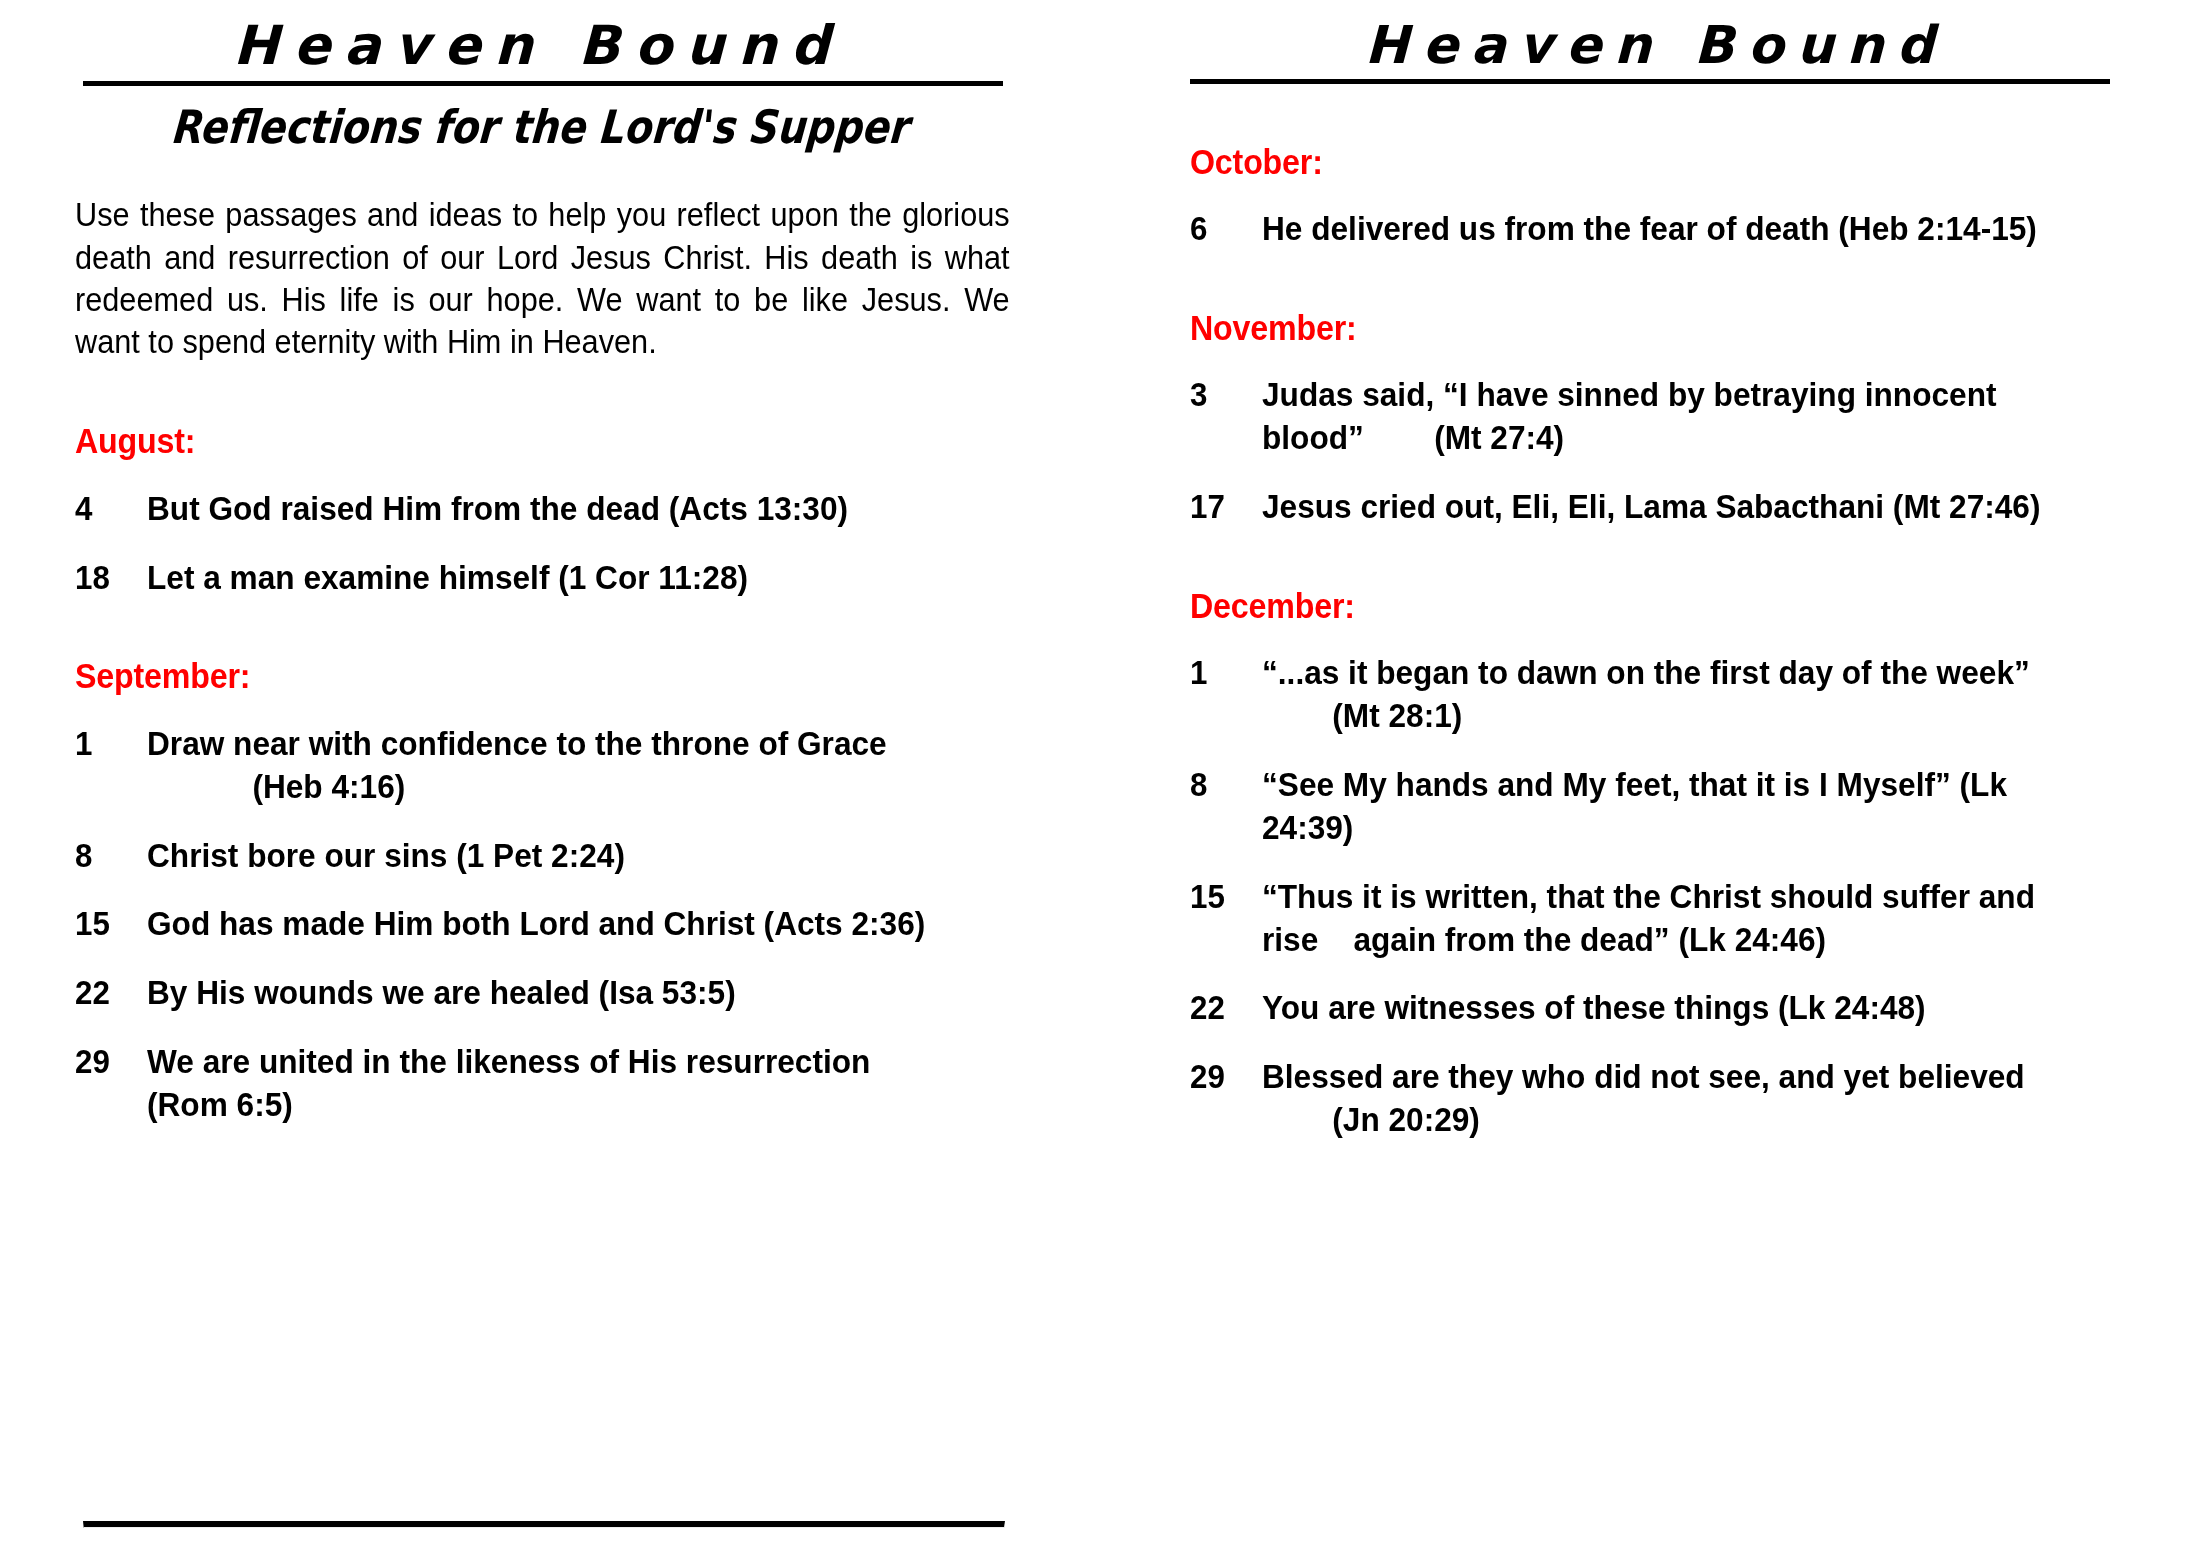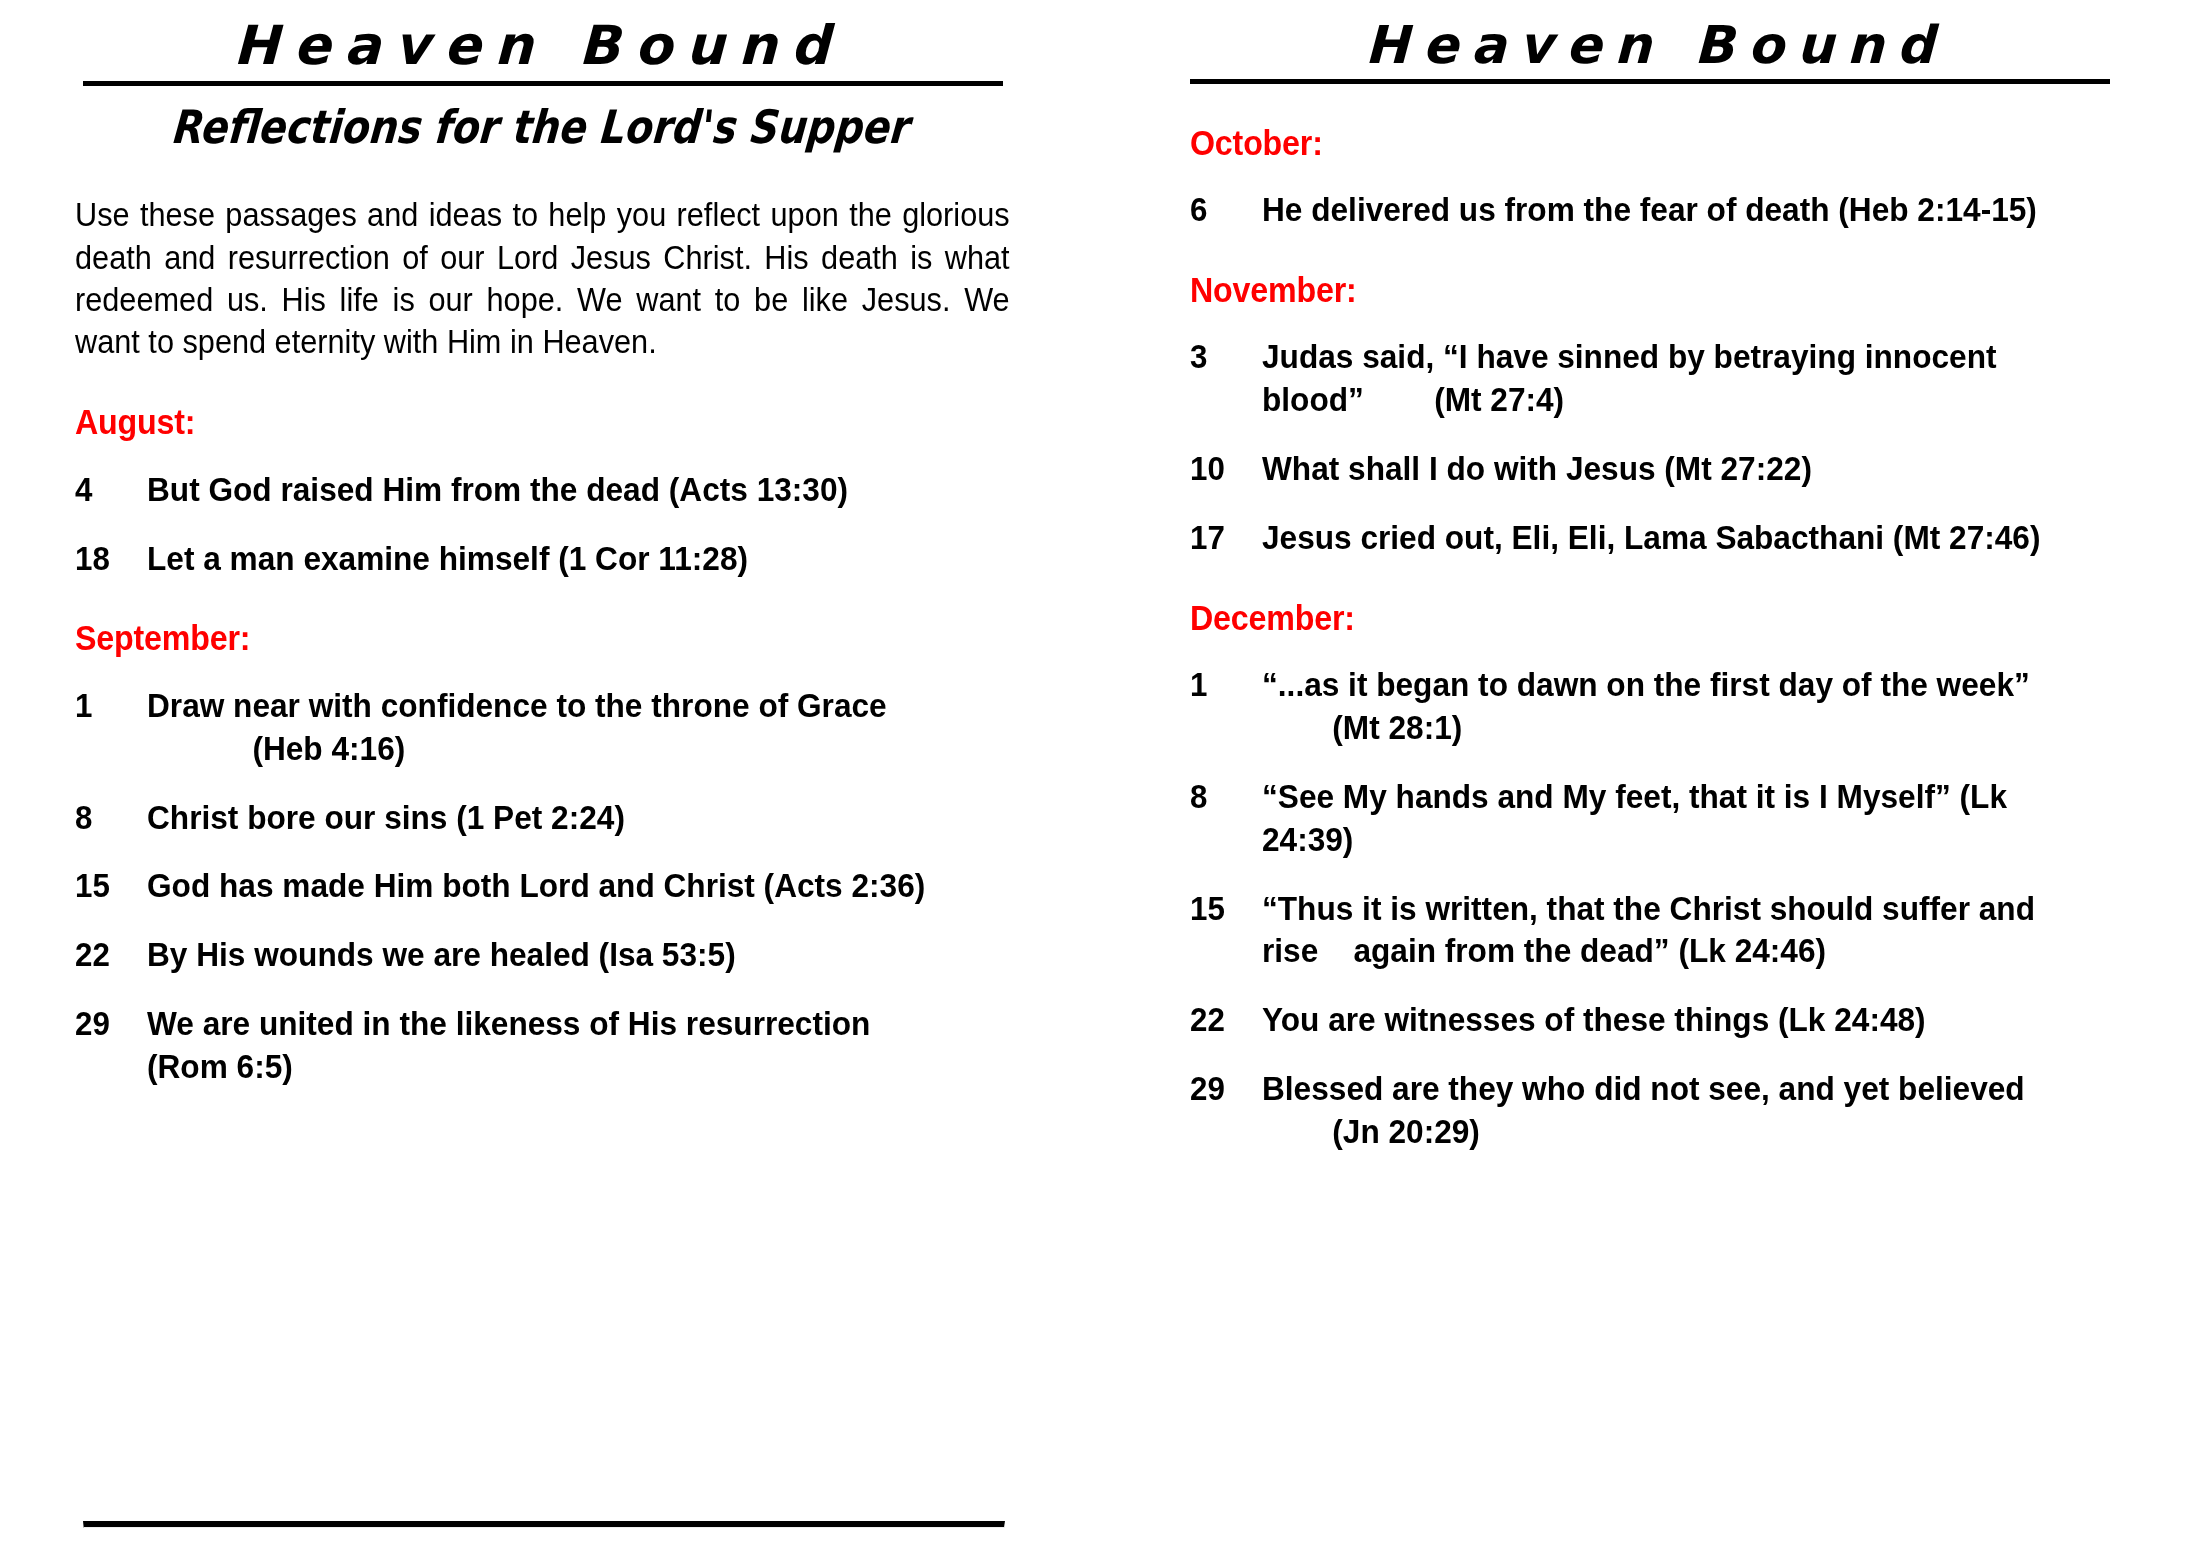--- a/index.html
+++ b/index.html
@@ -85,21 +85,21 @@
     text-align: justify;
     text-justify: inter-word;
     margin-top: 42px;
     transform: scaleX(0.93);
     transform-origin: left top;
     width: 1005px;
   }
 
   
   .month-section {
-    margin-top: 40px;
+    margin-top: 59px;
   }
 
   .month-heading {
     color: #ff0000;
     font-family: "Liberation Sans Narrow", "Liberation Sans", sans-serif;
     font-weight: bold;
     font-size: 35px;
     line-height: 1.1;
     letter-spacing: -0.2px;
     transform: scaleX(0.92);
@@ -211,24 +211,20 @@
           </div>
         </div>
         <div class="month-section">
           <div class="month-heading">November:</div>
           <div class="entry">
             <div class="entry-date">3</div>
             <div class="entry-text">Judas said, “I have sinned by betraying innocent
 blood”        (Mt 27:4)</div>
           </div>
           <div class="entry">
-            <div class="entry-date">10</div>
-            <div class="entry-text">What shall I do with Jesus (Mt 27:22)</div>
-          </div>
-          <div class="entry">
             <div class="entry-date">17</div>
             <div class="entry-text">Jesus cried out, Eli, Eli, Lama Sabacthani (Mt 27:46)</div>
           </div>
         </div>
         <div class="month-section">
           <div class="month-heading">December:</div>
           <div class="entry">
             <div class="entry-date">1</div>
             <div class="entry-text">“...as it began to dawn on the first day of the week”
         (Mt 28:1)</div>

